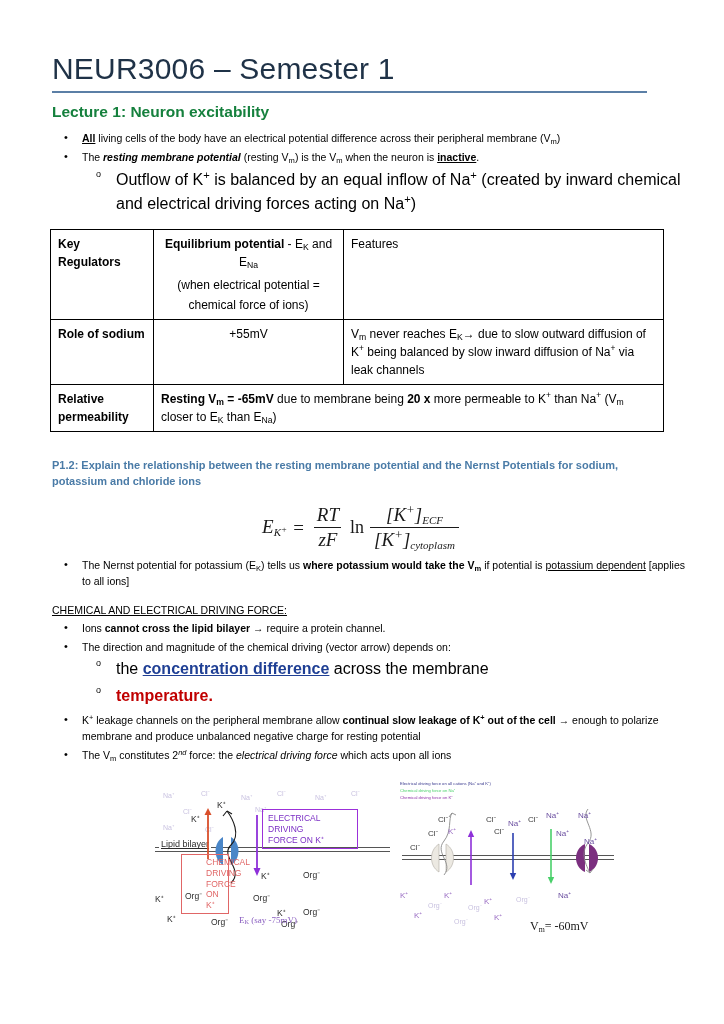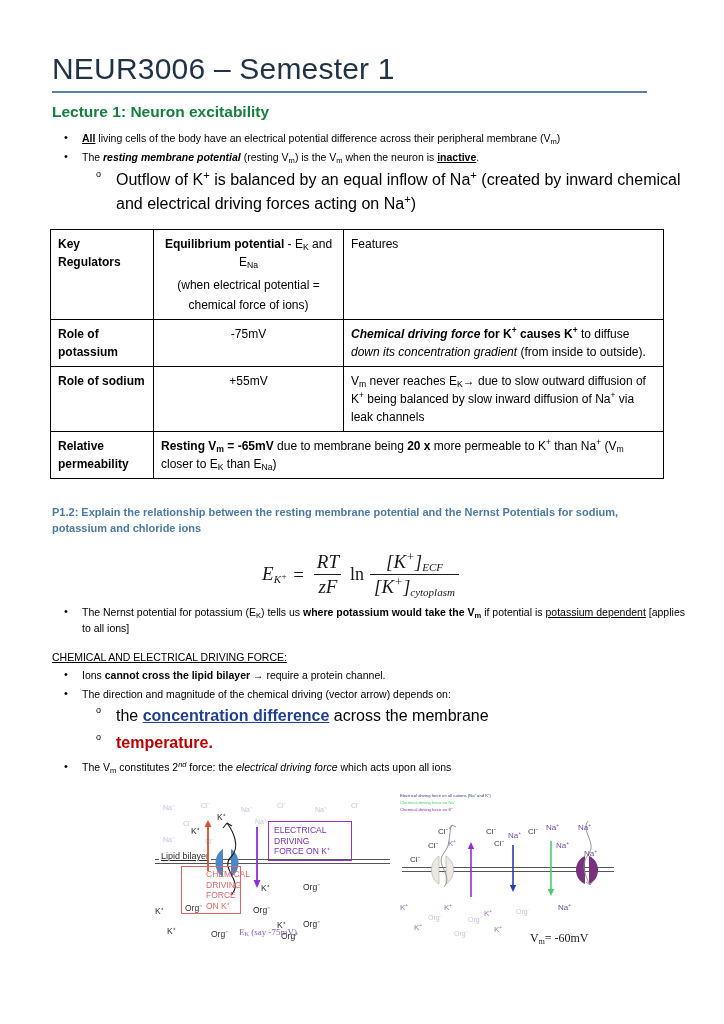--- a/index.html
+++ b/index.html
@@ -236,27 +236,20 @@
   <table class="regtable">
     <tbody>
         <tr>
       <td class="c1">Key Regulators</td>
       <td class="c2">
         <div style="text-align:center"><b>Equilibrium potential</b><span> - E</span><sub>K</sub><span> and E</span><sub>Na</sub></div>
         <span class="hdr-sub">(when electrical potential =</span>
         <span class="hdr-sub" style="margin-top:2px">chemical force of ions)</span>
       </td>
       <td class="c3">Features</td>
-    </tr>
-    <tr>
-      <td class="c1">Role of<br>potassium</td>
-      <td class="c2 center">-75mV</td>
-      <td class="c3">
-        <span class="bi">Chemical driving force</span> <b>for K<sup>+</sup> causes K<sup>+</sup></b> to diffuse <i>down its concentration gradient</i> (from inside to outside).
-      </td>
     </tr>
     <tr>
       <td class="c1">Role of sodium</td>
       <td class="c2 center">+55mV</td>
       <td class="c3">
         V<sub>m</sub> never reaches E<sub>K</sub>→ due to slow outward diffusion of K<sup>+</sup> being balanced by slow inward diffusion of Na<sup>+</sup> via leak channels
       </td>
     </tr>
     <tr>
       <td class="c1">Relative<br>permeability</td>
@@ -298,20 +291,23 @@
       Ions <b>cannot cross the lipid bilayer</b> → require a protein channel.
     </li>
     <li>
       The direction and magnitude of the chemical driving (vector arrow) depends on:
       <ul class="lvl2">
         <li>the <span class="blue-link">concentration difference</span> across the membrane</li>
         <li><b class="red">temperature.</b></li>
       </ul>
     </li>
     <li>
+      K<sup>+</sup> leakage channels on the peripheral membrane allow <b>continual slow leakage of K<sup>+</sup> out of the cell</b> → enough to polarize membrane and produce unbalanced negative charge for resting potential
+    </li>
+    <li>
       The V<sub>m</sub> constitutes 2<sup><i>nd</i></sup> force: the <i>electrical driving force</i> which acts upon all ions
     </li>
   </ul>
 
   <div class="figure">
 
     <div class="fig-left">
 
       <span class="lbl ion-faint" style="left:8px; top:6px;">Na⁺</span>
       <span class="lbl ion-faint" style="left:46px; top:4px;">Cl⁻</span>
@@ -340,24 +336,24 @@
       <svg width="10" height="52" style="position:absolute; left:48px; top:22px;">
         <line x1="5" y1="52" x2="5" y2="7" stroke="#d94f2b" stroke-width="1.8"></line>
         <polygon points="5,1 1.5,8 8.5,8" fill="#d94f2b"></polygon>
       </svg>
 
       <svg width="10" height="62" style="position:absolute; left:97px; top:30px;">
         <line x1="5" y1="0" x2="5" y2="54" stroke="#8e30d9" stroke-width="1.8"></line>
         <polygon points="5,61 1.5,53 8.5,53" fill="#8e30d9"></polygon>
       </svg>
 
-      <div class="box-elec" style="left:113px; top:24px; width:84px;">
+      <div class="box-elec" style="left:107px; top:24px; width:96px;">
         ELECTRICAL<br>DRIVING<br>FORCE ON K⁺
       </div>
-      <div class="box-chem" style="left:26px; top:69px; width:60px;padding-left:24px;">
+      <div class="box-chem" style="left:26px; top:69px; width:48px;padding-left:24px;">
         CHEMICAL<br>DRIVING<br>FORCE ON K⁺
       </div>
 
       <span class="lbl ion-dark" style="left:36px; top:28px;">K⁺</span>
       <span class="lbl ion-dark" style="left:62px; top:14px;">K⁺</span>
       <span class="lbl ion-dark" style="left:106px; top:85px;">K⁺</span>
       <span class="lbl ion-dark" style="left:148px; top:84px;">Org⁻</span>
       <span class="lbl ion-dark" style="left:0px; top:108px;">K⁺</span>
       <span class="lbl ion-dark" style="left:30px; top:105px;">Org⁻</span>
       <span class="lbl ion-dark" style="left:98px; top:107px;">Org⁻</span>

